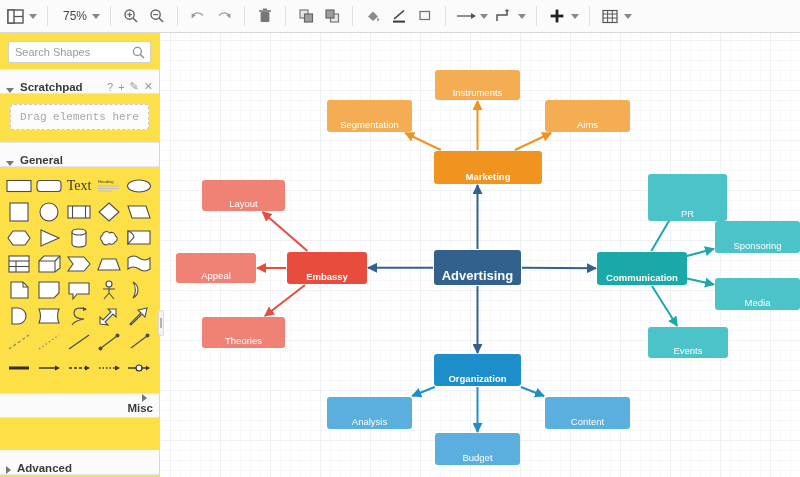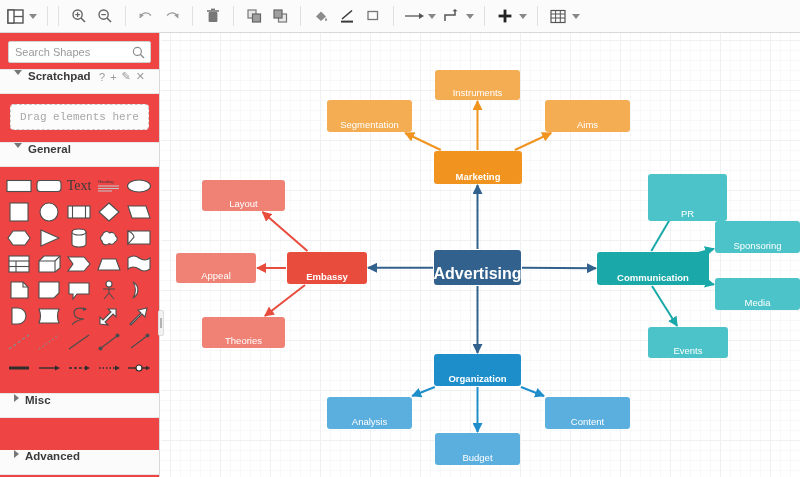--- a/index.html
+++ b/index.html
@@ -31,41 +31,41 @@
   }
   .zoomlabel{
     font-size:12px; color:#444; padding:0 4px 0 8px; min-width:34px; text-align:center;
     cursor:pointer;
   }
   svg{ display:block; }
 
   
   .sidebar{
     position:absolute; left:0; top:33px; width:160px; height:444px;
-    background:#ef4444; border-right:1px solid #d8d8d8;
+    background:#fde047; border-right:1px solid #d8d8d8;
     overflow:hidden;
   }
   .search-wrap{ padding:8px 8px 6px 8px; }
   .search-box{
     position:relative; height:22px; background:#fff;
     border:1px solid #d0d0d0; border-radius:2px;
     display:flex; align-items:center;
   }
   .search-box input{
     border:0; outline:0; background:transparent; width:100%;
     font-family:"Liberation Sans", sans-serif; font-size:11px; color:#555;
     padding:0 22px 0 6px;
   }
   .search-box input::placeholder{ color:#9a9a9a; }
   .search-ico{ position:absolute; right:5px; top:4px; }
 
   .sect{
-    height:25px; display:flex; align-items:flex-start;
+    height:25px; display:flex; align-items:flex-end;
     border-top:1px solid #e6e6e6; border-bottom:1px solid #e6e6e6;
-    background:#fbfbfb; padding:0 14px; cursor:pointer;
+    background:#fbfbfb; padding:0 6px; cursor:pointer;
   }
   .sect + .sect{ border-top:none;margin-top:32px; }
   .tri{ width:0;height:0; margin-right:6px; }
   .tri.open{ border-left:4px solid transparent;border-right:4px solid transparent;border-top:5px solid #777; }
   .tri.closed{ border-top:4px solid transparent;border-bottom:4px solid transparent;border-left:5px solid #777; }
   .sect-title{ font-size:11.5px; color:#3b3b3b; font-weight:bold; flex:1; }
   .sect-actions{ display:flex; align-items:center; gap:5px; color:#9b9b9b; font-size:11px; }
   .sect-actions span{ cursor:pointer; }
 
   .scratch{
@@ -106,21 +106,21 @@
     background-position: 9px 7px, 9px 7px, 9px 7px, 9px 7px;
     overflow:hidden;
   }
   .edges{ position:absolute; left:0; top:0; width:639px; height:444px; }
   .node{
     position:absolute; border-radius:3px;
     display:flex; align-items:flex-end; justify-content:center;
     color:#fff; text-align:center; cursor:pointer;
     font-size:9.5px; line-height:1.1; padding:2px;
   }
-  .node.root{ font-weight:bold; font-size:16px; }
+  .node.root{ font-weight:bold; font-size:13px; }
   .node.hub{ font-weight:bold; font-size:9.5px; }
 </style>
 </head>
 <body>
 
 <div id="app">
 
   <div class="toolbar">
 
     <div class="tb-group">
@@ -129,20 +129,24 @@
           <rect x="1" y="1" width="15" height="13" fill="#fff" stroke="#555" stroke-width="1.4"></rect>
           <rect x="1" y="1" width="6" height="13" fill="#fff" stroke="#555" stroke-width="1.4"></rect>
           <line x1="7" y1="7.5" x2="16" y2="7.5" stroke="#555" stroke-width="1.3"></line>
         </svg>
       </div>
       <div class="caret"></div>
     </div>
 
     <div class="tb-sep"></div>
 
+    <div class="tb-group">
+      <div class="zoomlabel">75%</div>
+      <div class="caret"></div>
+    </div>
 
     <div class="tb-sep"></div>
 
     <div class="tb-group">
       <div class="tb-btn">
         <svg width="16" height="16" viewBox="0 0 16 16">
           <circle cx="6.6" cy="6.6" r="4.6" fill="none" stroke="#666" stroke-width="1.4"></circle>
           <line x1="10" y1="10" x2="14" y2="14" stroke="#666" stroke-width="1.6"></line>
           <line x1="4.3" y1="6.6" x2="8.9" y2="6.6" stroke="#666" stroke-width="1.2"></line>
           <line x1="6.6" y1="4.3" x2="6.6" y2="8.9" stroke="#666" stroke-width="1.2"></line>
@@ -547,21 +551,21 @@
           <svg width="26" height="14">
               <line x1="2" y1="7" x2="10" y2="7" stroke="#2e2e2e" stroke-width="1.4"></line>
             <circle cx="13" cy="7" r="3" fill="#fff" stroke="#2e2e2e" stroke-width="1.2"></circle>
             <line x1="16" y1="7" x2="20" y2="7" stroke="#2e2e2e" stroke-width="1.4"></line>
             <path d="M20 4.8 L24 7 L20 9.2 Z" fill="#2e2e2e"></path>
             </svg>
         </div>
       </div>
     </div>
 
-    <div class="sect" style="margin-top:8px;">
+    <div class="sect" style="margin-top:8px;flex-direction:column;">
       <span class="tri closed"></span>
       <span class="sect-title">Misc</span>
     </div>
 
     <div class="sect">
       <span class="tri closed"></span>
       <span class="sect-title">Advanced</span>
     </div>
   </div>
 
@@ -603,21 +607,21 @@
         <line x1="525" y1="245.34978540772534" x2="553" y2="251.4785407725322" stroke="#1aa8a8" stroke-width="2" marker-end="url(#arr1aa8a8)"></line>
         <line x1="490.9966216216216" y1="253" x2="516.1317567567568" y2="293" stroke="#1aa8a8" stroke-width="2" marker-end="url(#arr1aa8a8)"></line>
         <line x1="273.80232558139534" y1="354" x2="251.19767441860466" y2="363" stroke="#1e8ecb" stroke-width="2" marker-end="url(#arr1e8ecb)"></line>
         <line x1="316.5" y1="354" x2="316.5" y2="399" stroke="#1e8ecb" stroke-width="2" marker-end="url(#arr1e8ecb)"></line>
         <line x1="359.98837209302326" y1="354" x2="383.01162790697674" y2="363" stroke="#1e8ecb" stroke-width="2" marker-end="url(#arr1e8ecb)"></line>
       </svg>
     <div id="node-layer">
         <div class="node root" style="left: 273px; top: 217px; width: 87px; height: 35px; background: rgb(49, 97, 140);">
           <span>Advertising</span>
         </div>
-        <div class="node hub" style="left: 273px; top: 118px; width: 88px; height: 33px; background: rgb(240, 147, 31);">
+        <div class="node hub" style="left: 273px; top: 118px; width: 108px; height: 33px; background: rgb(240, 147, 31);">
           <span>Marketing</span>
         </div>
         <div class="node leaf" style="left: 274px; top: 37px; width: 85px; height: 30px; background: rgb(245, 173, 84);">
           <span>Instruments</span>
         </div>
         <div class="node leaf" style="left: 166px; top: 67px; width: 85px; height: 32px; background: rgb(245, 173, 84);">
           <span>Segmentation</span>
         </div>
         <div class="node leaf" style="left: 384px; top: 67px; width: 85px; height: 32px; background: rgb(245, 173, 84);">
           <span>Aims</span>
@@ -627,21 +631,21 @@
         </div>
         <div class="node leaf" style="left: 41px; top: 147px; width: 83px; height: 31px; background: rgb(239, 130, 117);">
           <span>Layout</span>
         </div>
         <div class="node leaf" style="left: 15px; top: 220px; width: 80px; height: 30px; background: rgb(239, 130, 117);">
           <span>Appeal</span>
         </div>
         <div class="node leaf" style="left: 41px; top: 284px; width: 83px; height: 31px; background: rgb(239, 130, 117);">
           <span>Theories</span>
         </div>
-        <div class="node hub" style="left: 436px; top: 219px; width: 112px; height: 33px; background: rgb(26, 168, 168);">
+        <div class="node hub" style="left: 436px; top: 219px; width: 90px; height: 33px; background: rgb(26, 168, 168);">
           <span>Communication</span>
         </div>
         <div class="node leaf" style="left: 487px; top: 141px; width: 79px; height: 47px; background: rgb(75, 195, 200);">
           <span>PR</span>
         </div>
         <div class="node leaf" style="left: 554px; top: 188px; width: 85px; height: 32px; background: rgb(75, 195, 200);">
           <span>Sponsoring</span>
         </div>
         <div class="node leaf" style="left: 554px; top: 245px; width: 85px; height: 32px; background: rgb(75, 195, 200);">
           <span>Media</span>

